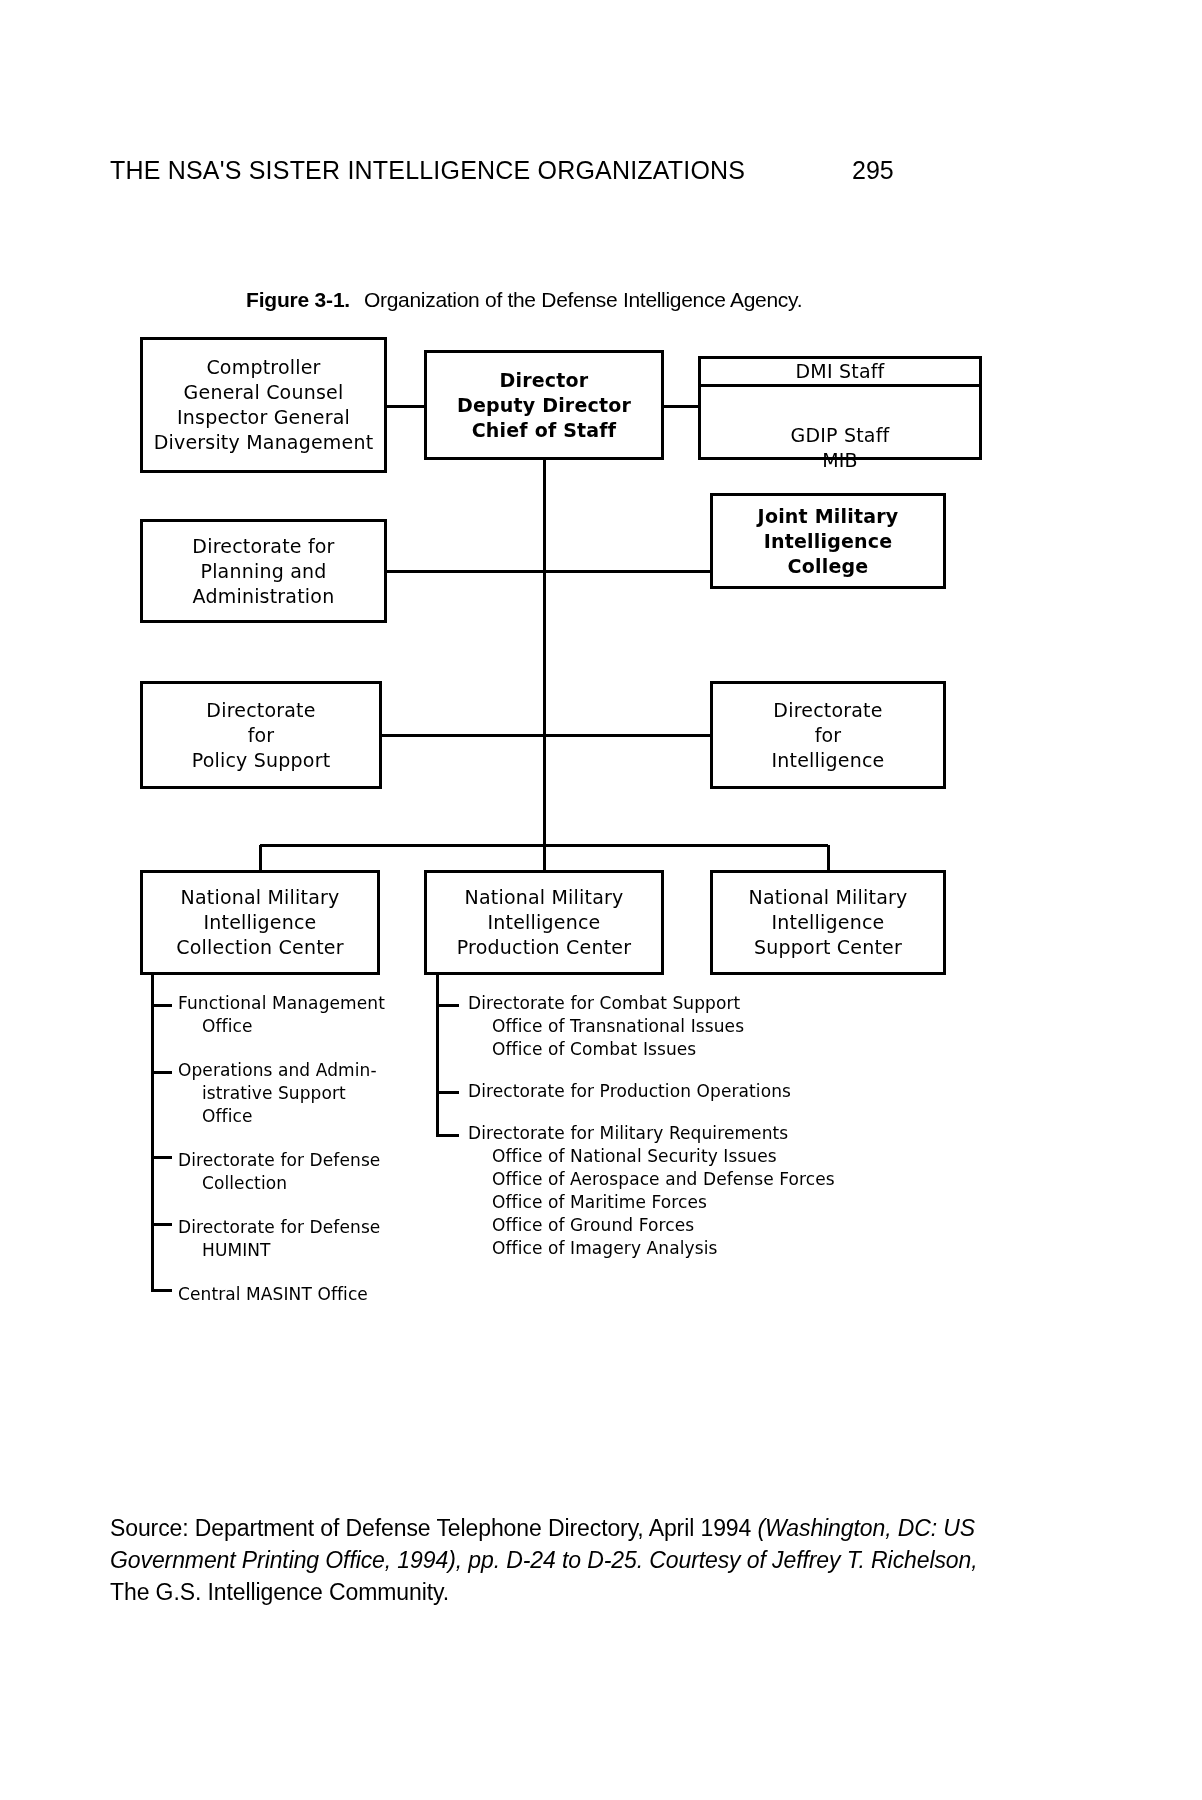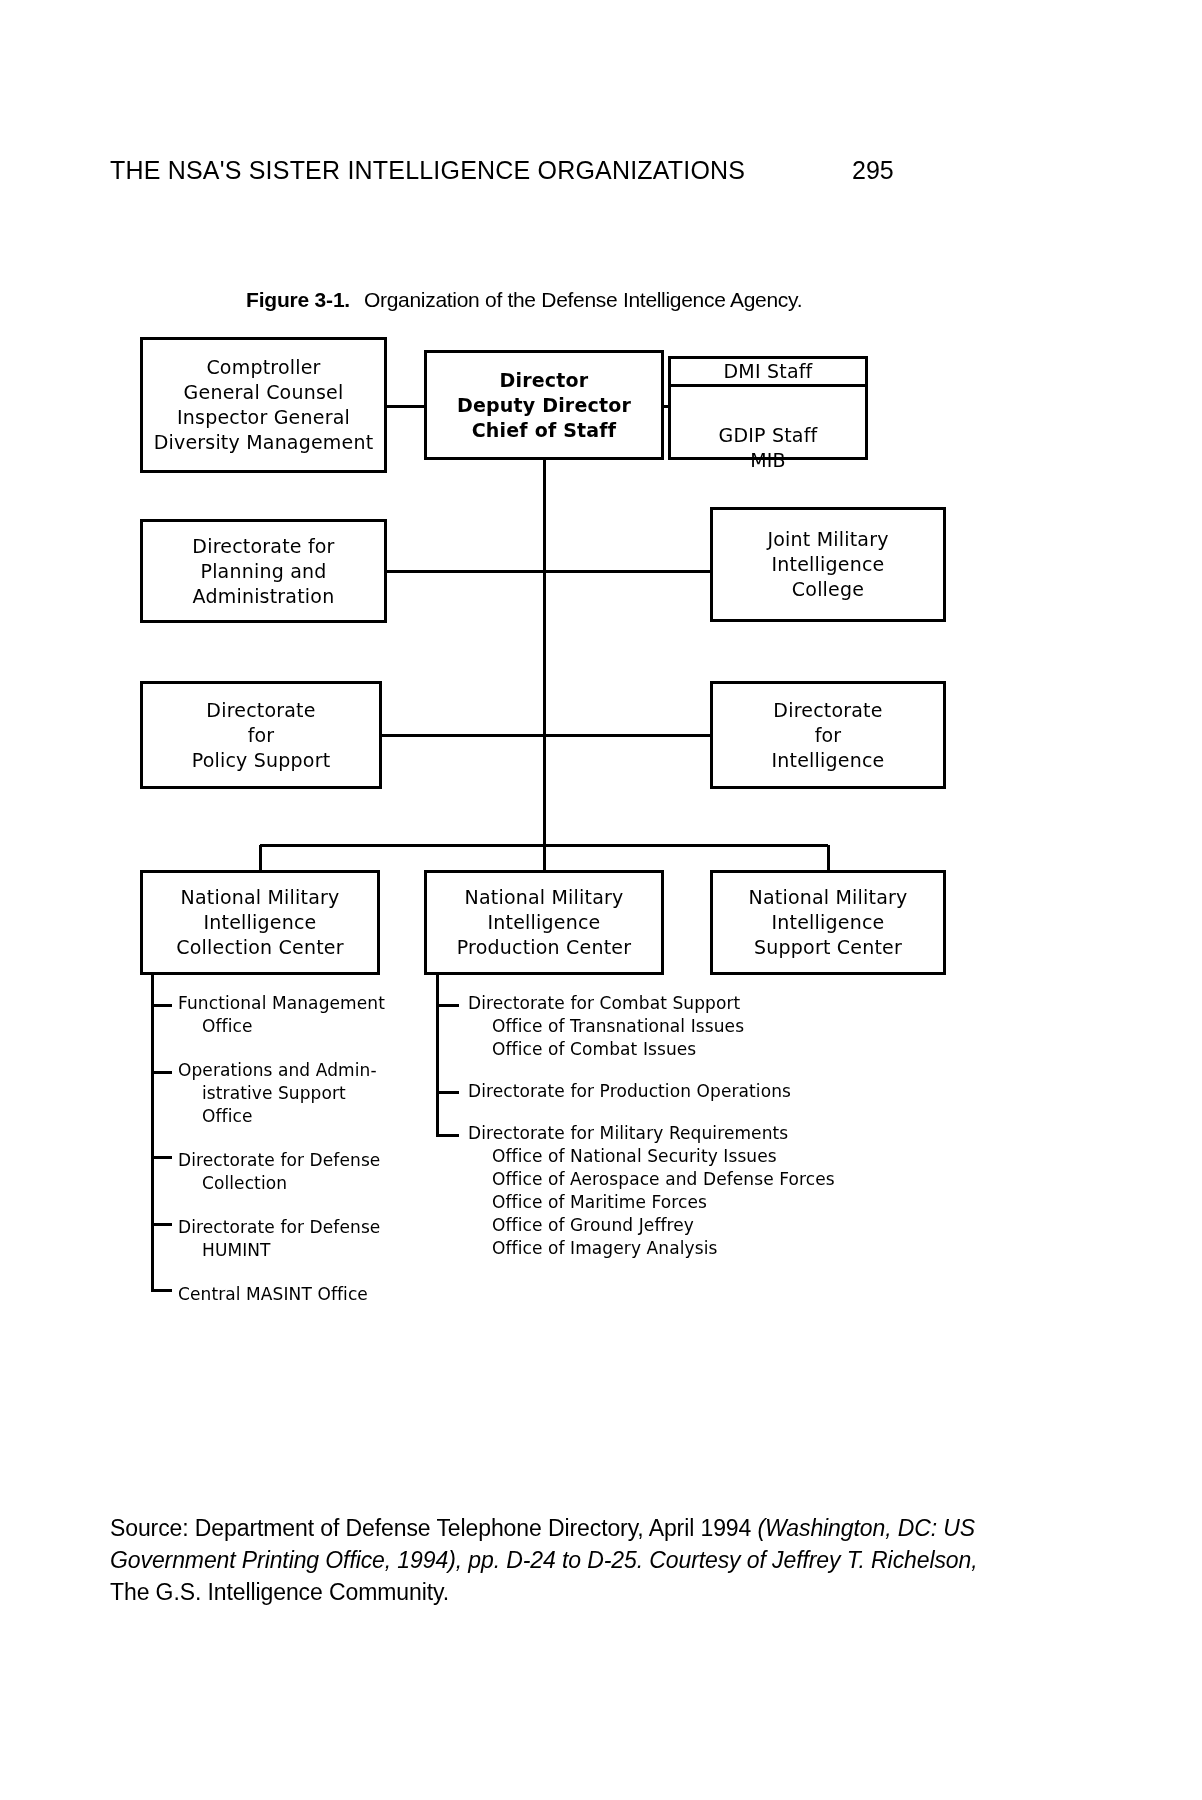--- a/index.html
+++ b/index.html
@@ -94,23 +94,23 @@
     height: 42%;
     border-bottom: 3px solid #000;
   }
   .obox-split .seg-bot {
     height: 58%;
   }
 
   
   #box-staff-offices { left: 140px;  top: 337px;  width: 247px; height: 136px; }
   #box-director      { left: 424px;  top: 350px;  width: 240px; height: 110px; font-weight: bold; }
-  #box-dmi-gdip      { left: 668px;  top: 356px;  width: 200px; height: 104px; gap: 36px; }
+  #box-dmi-gdip      { left: 698px;  top: 356px;  width: 284px; height: 104px; gap: 36px; }
   #box-planning      { left: 140px;  top: 519px;  width: 247px; height: 104px; }
-  #box-jmic          { left: 710px;  top: 507px;  width: 236px; height: 115px; }
+  #box-jmic          { left: 710px;  top: 493px;  width: 236px; height: 96px; font-weight: bold; }
   #box-policy        { left: 140px;  top: 681px;  width: 242px; height: 108px; }
   #box-intelligence  { left: 710px;  top: 681px;  width: 236px; height: 108px; }
   #box-nmicc         { left: 140px;  top: 870px;  width: 240px; height: 105px; }
   #box-nmipc         { left: 424px;  top: 870px;  width: 240px; height: 105px; }
   #box-nmisc         { left: 710px;  top: 870px;  width: 236px; height: 105px; }
 
   
   .sublist {
     position: absolute;
     font-family: "DejaVu Sans", sans-serif;
@@ -281,18 +281,18 @@
     <span class="child">Office of Combat Issues</span>
   </div>
   <div class="entry">
     <span class="lead">Directorate for Production Operations</span>
   </div>
   <div class="entry">
     <span class="lead">Directorate for Military Requirements</span>
     <span class="child">Office of National Security Issues</span>
     <span class="child">Office of Aerospace and Defense Forces</span>
     <span class="child">Office of Maritime Forces</span>
-    <span class="child">Office of Ground Jeffrey</span>
+    <span class="child">Office of Ground Forces</span>
     <span class="child">Office of Imagery Analysis</span>
   </div>
 </div>
 
 <div class="source"><span>Source: Department of Defense Telephone Directory, April 1994 </span><span class="it">(Washington, DC: US Government Printing Office, 1994), pp. D-24 to D-25. Courtesy of Jeffrey T. Richelson,</span><span> The G.S. Intelligence Community.</span></div>
 
 </body></html>

